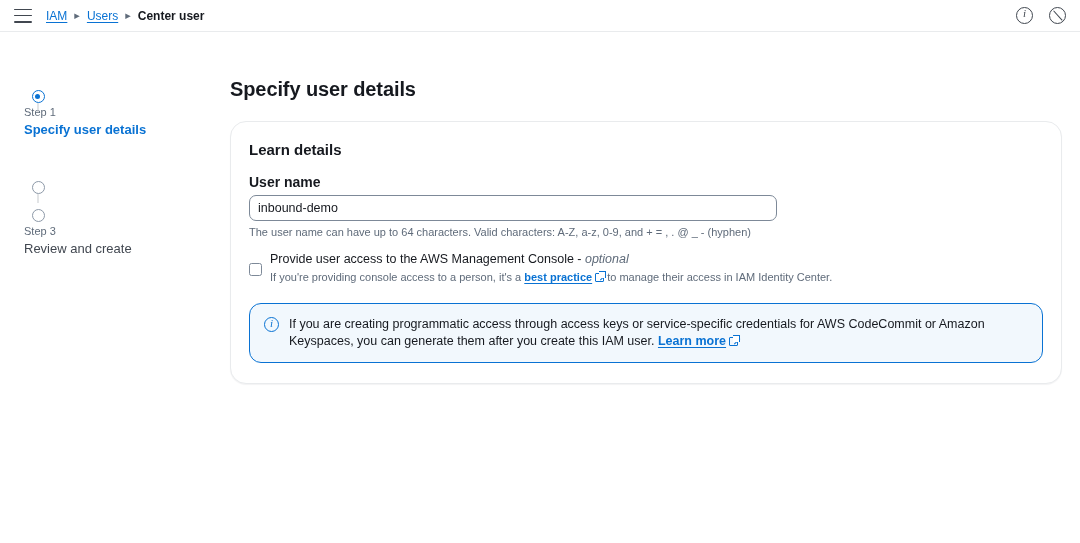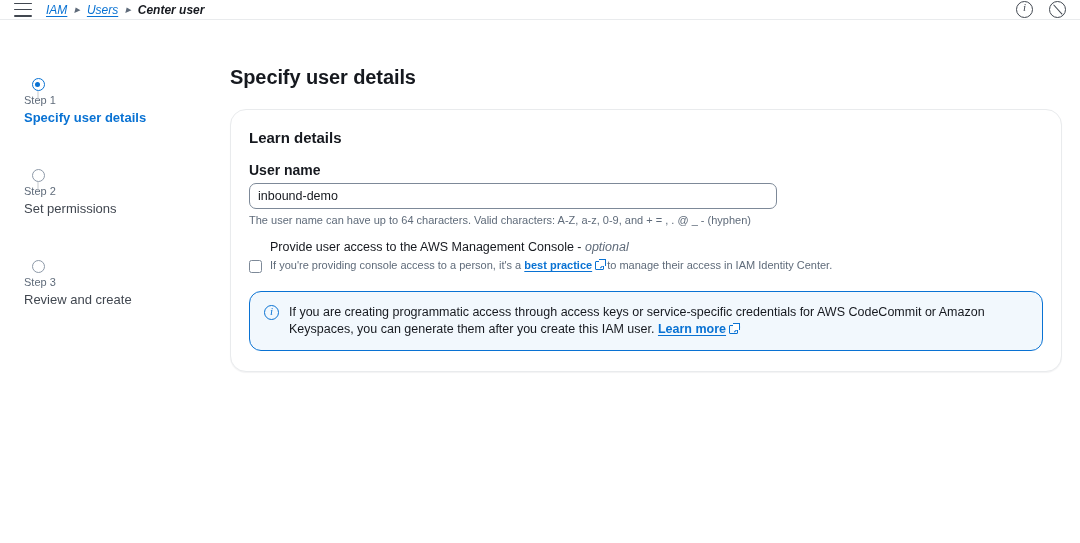--- a/index.html
+++ b/index.html
@@ -7,27 +7,26 @@
     margin: 0; padding: 0;
     width: 1080px; height: 543px;
     background: #ffffff;
     font-family: "Liberation Sans", sans-serif;
     color: #16191f;
     overflow: hidden;
   }
 
   
   .topbar {
-    height: 20px;
+    height: 32px;
     border-bottom: 1px solid #e9ebed;
     display: flex;
     align-items: center;
     padding: 0 14px;
     background: #ffffff;
-    font-style: italic;
   }
   .hamburger {
     width: 18px; height: 14px;
     display: flex; flex-direction: column; justify-content: space-between;
     cursor: pointer;
     margin-right: 14px;
   }
   .hamburger span { display: block; height: 1.6px; background: #414750; border-radius: 1px; }
 
   .crumbs { display: flex; align-items: center; font-size: 12px; }
@@ -132,21 +131,21 @@
     font-family: "Liberation Sans", sans-serif;
     background: #fff;
     outline: none;
   }
   .helper {
     font-size: 11px;
     color: #5f6b7a;
     margin-top: 5px;
   }
 
-  .checkbox-row { display: flex; align-items: flex-end; margin-top: 13px; }
+  .checkbox-row { display: flex; align-items: center; margin-top: 13px; }
   .cbox {
     width: 13px; height: 13px;
     border: 1.4px solid #7d8998;
     border-radius: 2.5px;
     background: #fff;
     margin-right: 8px;
     margin-top: 2px;
     flex: 0 0 13px;
     cursor: pointer;
   }
@@ -279,24 +278,20 @@
       <div class="step-text">
         <div class="step-num">Step 1</div>
         <div class="step-label active">Specify user details</div>
       </div>
     </div>
 
     <div class="step-row">
       <div class="step-marker">
         <div class="dot"></div>
         <div class="connector"></div>
-      </div>
-      <div class="step-text">
-        <div class="step-num">Step 2</div>
-        <div class="step-label">Set permissions</div>
       </div>
     </div>
 
     <div class="step-row">
       <div class="step-marker">
         <div class="dot"></div>
       </div>
       <div class="step-text">
         <div class="step-num">Step 3</div>
         <div class="step-label">Review and create</div>

